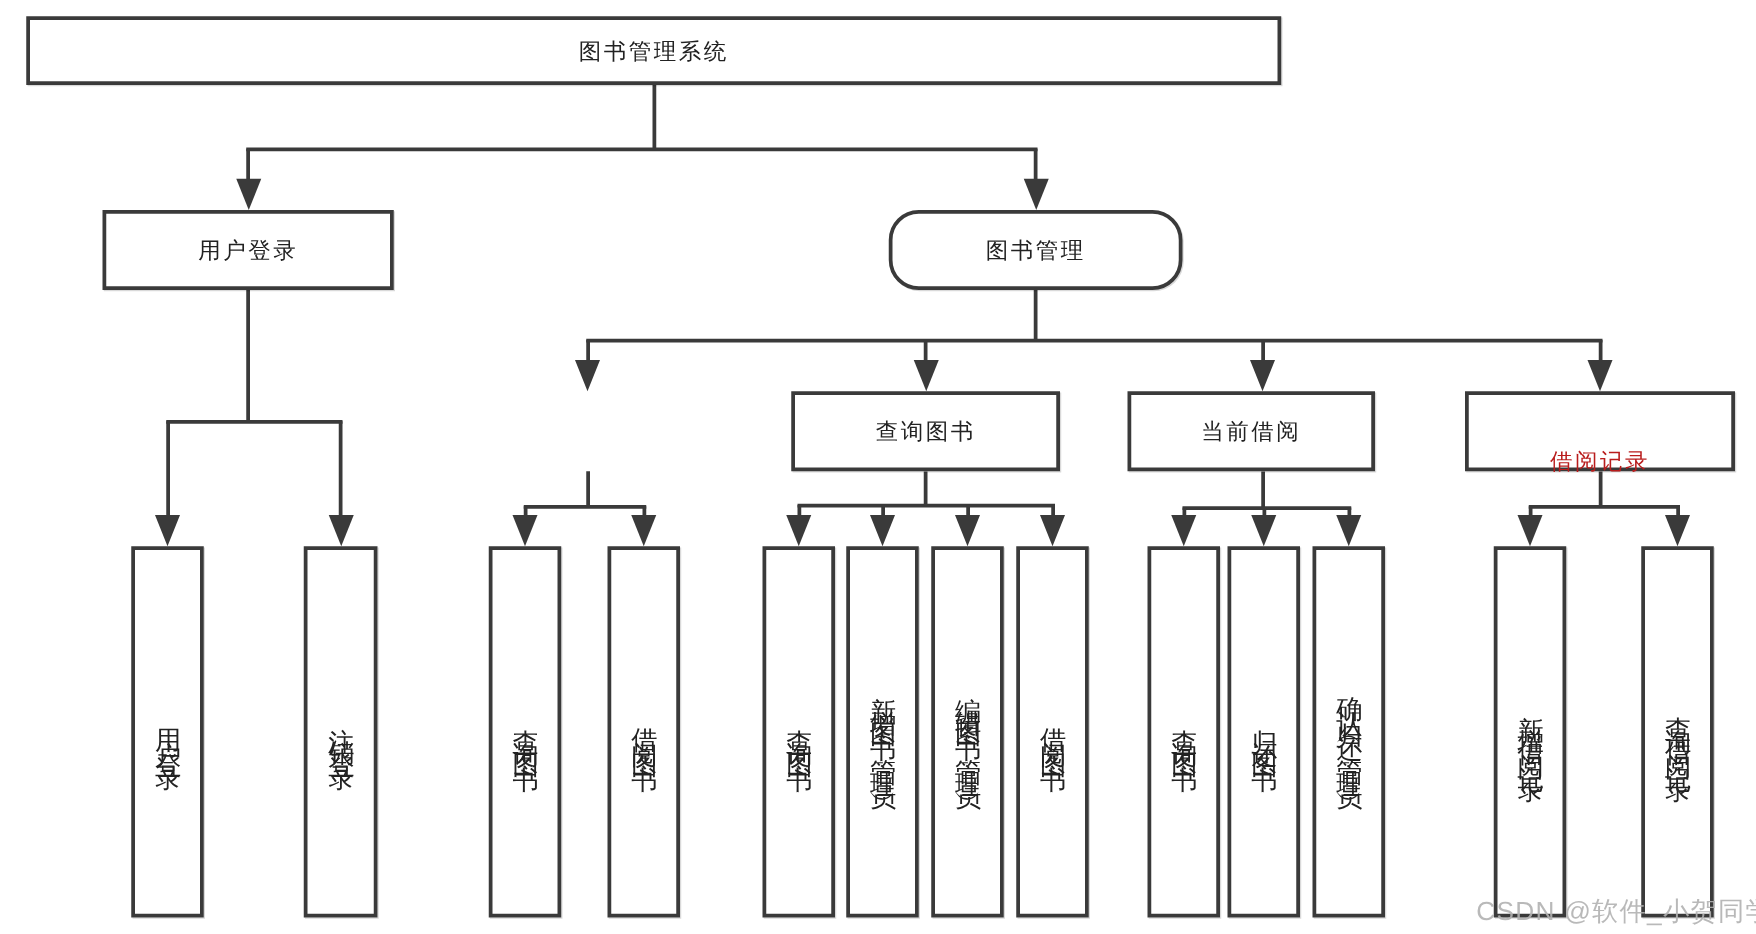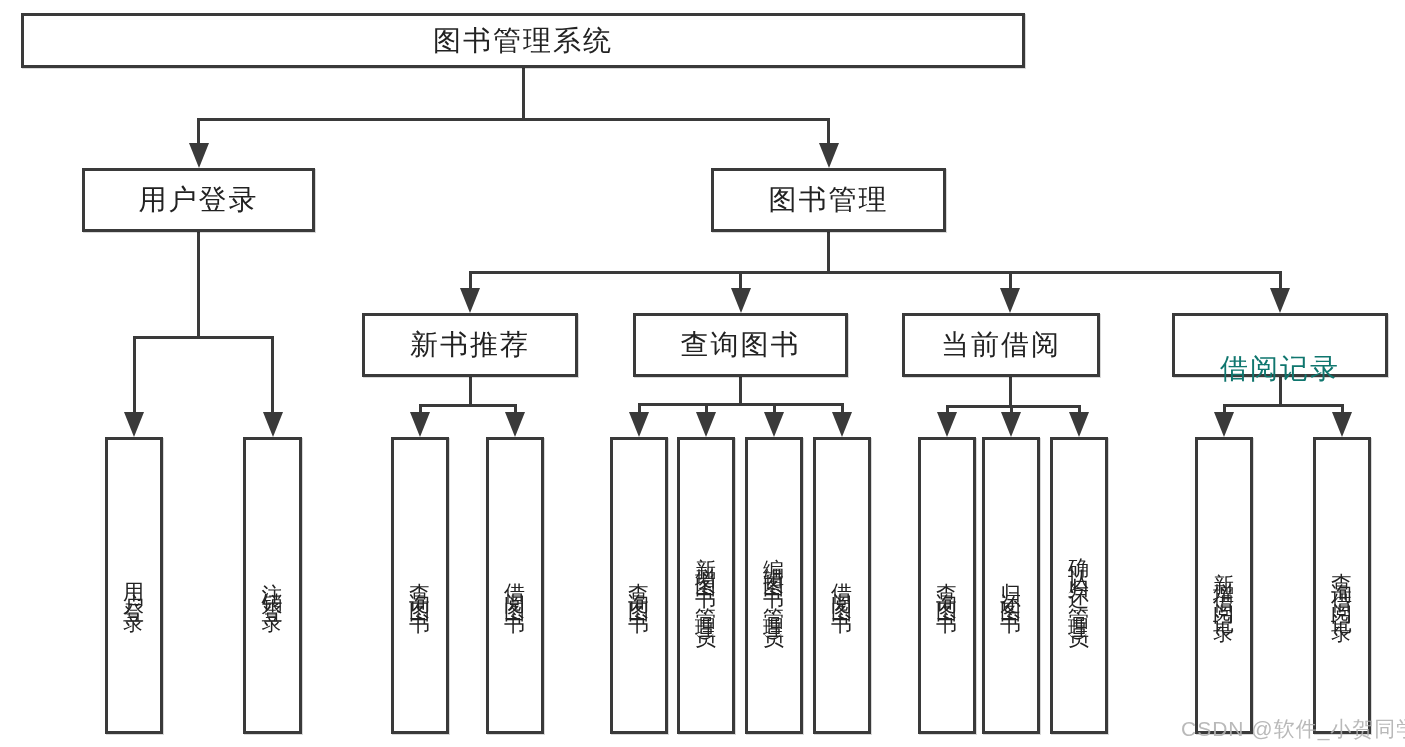--- a/index.html
+++ b/index.html
@@ -15,21 +15,21 @@
     position: absolute;
     box-sizing: border-box;
     border: 3px solid #3a3a3a;
     background: #ffffff;
     display: flex;
     align-items: center;
     justify-content: center;
     box-shadow: 1px 1px 0 rgba(0,0,0,0.15);
   }
   .hlabel {
-    font-size: 28px;
+    font-size: 18px;
     color: #222222;
     letter-spacing: 2px;
     white-space: nowrap;
   }
   .vlabel {
     writing-mode: vertical-rl;
     text-orientation: mixed;
     font-size: 21px;
     color: #222222;
     letter-spacing: 10px;
@@ -116,34 +116,31 @@
     <div class="edge" style="left: 1222.5px; top: 405px; width: 3px; height: 8px; background: rgb(58, 58, 58);"></div>
     <div class="arrowhead" style="left: 1214px; top: 412px; border-top-color: rgb(58, 58, 58);"></div>
     <div class="edge" style="left: 1340.5px; top: 405px; width: 3px; height: 8px; background: rgb(58, 58, 58);"></div>
     <div class="arrowhead" style="left: 1332px; top: 412px; border-top-color: rgb(58, 58, 58);"></div>
     <div class="box" style="left: 21px; top: 13px; width: 1004px; height: 55px; border-color: rgb(58, 58, 58);">
       <span class="hlabel" style="color: rgb(34, 34, 34);">图书管理系统</span>
     </div>
     <div class="box" style="left: 82px; top: 168px; width: 233px; height: 64px; border-color: rgb(58, 58, 58);">
       <span class="hlabel" style="color: rgb(34, 34, 34);">用户登录</span>
     </div>
-    <div class="box" style="left: 711px; top: 168px; width: 235px; height: 64px; border-color: rgb(58, 58, 58);">
+    <div class="box" style="left: 711px; top: 168px; width: 235px; height: 64px; border-color: rgb(58, 58, 58); border-radius: 24px;">
       <span class="hlabel" style="color: rgb(34, 34, 34);">图书管理</span>
-    </div>
-    <div class="box" style="left: 362px; top: 313px; width: 216px; height: 64px; border-color: rgb(58, 58, 58);">
-      <span class="hlabel" style="color: rgb(34, 34, 34);">新书推荐</span>
     </div>
     <div class="box" style="left: 633px; top: 313px; width: 215px; height: 64px; border-color: rgb(58, 58, 58);">
       <span class="hlabel" style="color: rgb(34, 34, 34);">查询图书</span>
     </div>
     <div class="box" style="left: 902px; top: 313px; width: 198px; height: 64px; border-color: rgb(58, 58, 58);">
       <span class="hlabel" style="color: rgb(34, 34, 34);">当前借阅</span>
     </div>
     <div class="box" style="left: 1172px; top: 313px; width: 216px; height: 64px; border-color: rgb(58, 58, 58);">
-      <span class="hlabel" style="color: #0f766e; margin-top: 48px;">借阅记录</span>
+      <span class="hlabel" style="color: #b91c1c; margin-top: 48px;">借阅记录</span>
     </div>
     <div class="box" style="left: 105px; top: 437px; width: 58px; height: 297px; border-color: rgb(58, 58, 58);">
       <span class="vlabel" style="color: rgb(34, 34, 34);">用户登录</span>
     </div>
     <div class="box" style="left: 243px; top: 437px; width: 59px; height: 297px; border-color: rgb(58, 58, 58);">
       <span class="vlabel" style="color: rgb(34, 34, 34);">注销登录</span>
     </div>
     <div class="box" style="left: 391px; top: 437px; width: 58px; height: 297px; border-color: rgb(58, 58, 58);">
       <span class="vlabel" style="color: rgb(34, 34, 34);">查询图书</span>
     </div>

